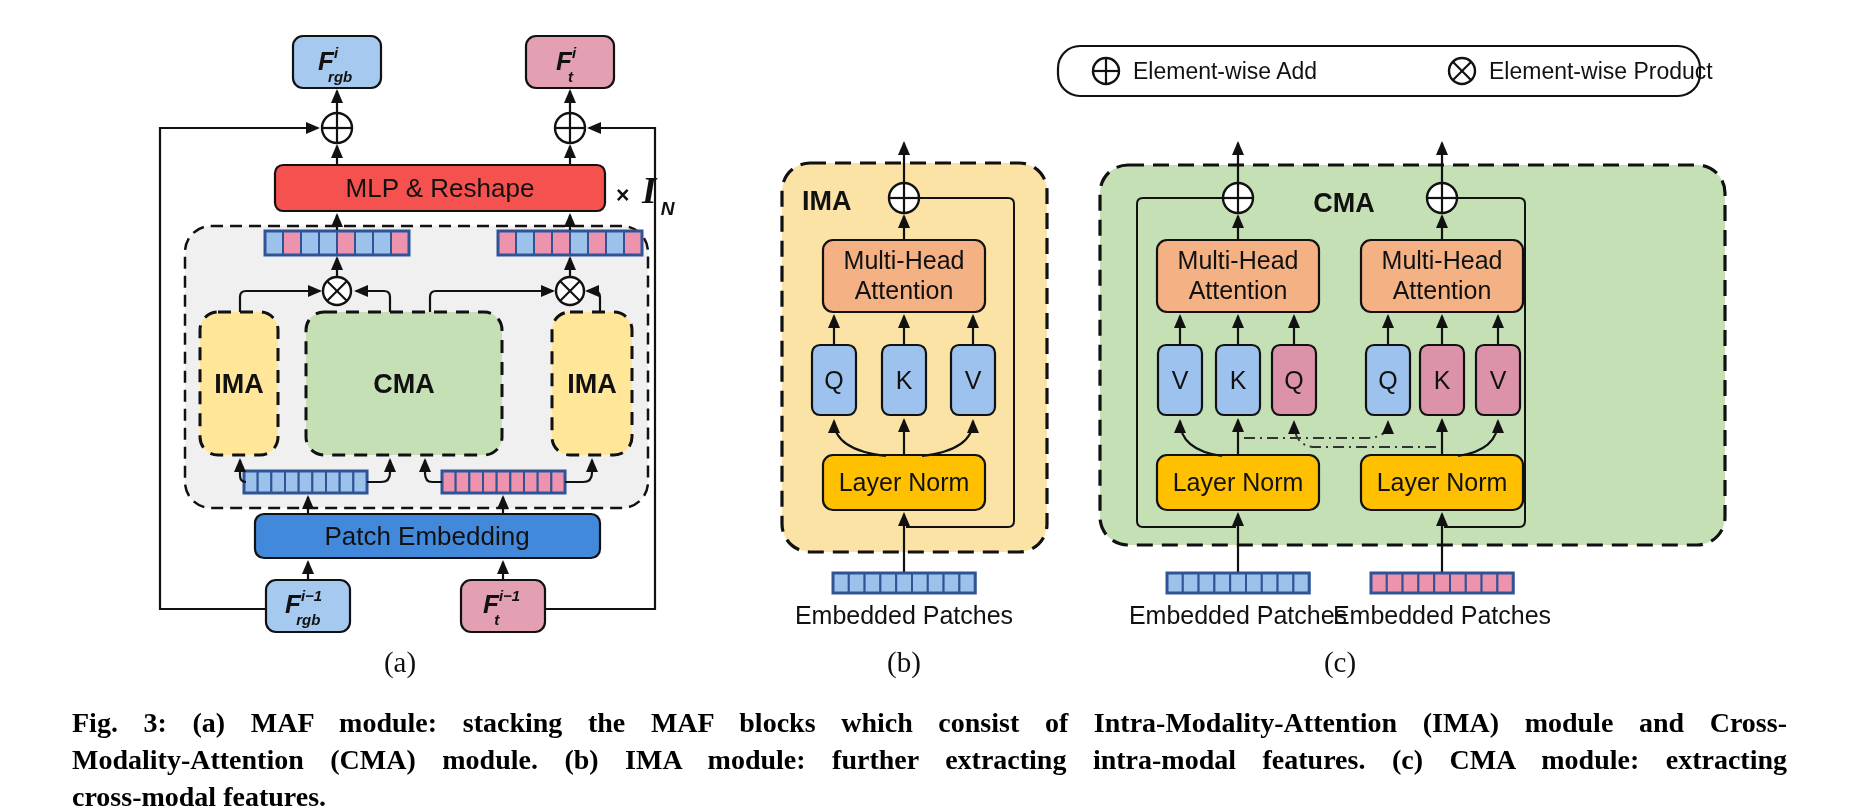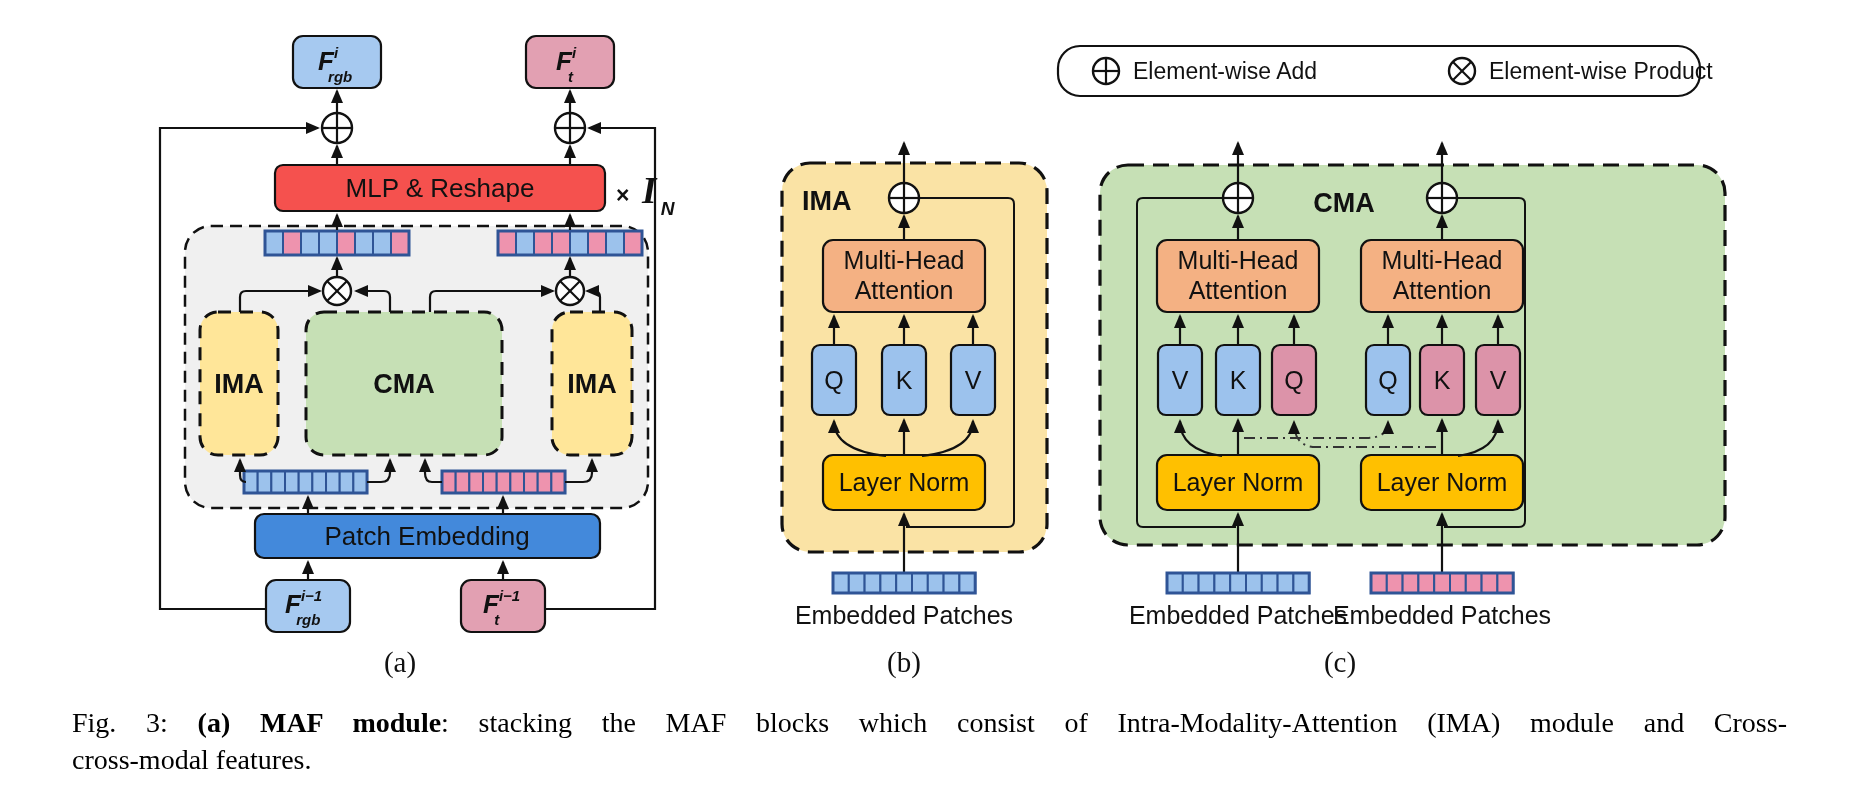--- a/index.html
+++ b/index.html
@@ -12,21 +12,21 @@
   .modlabel{font-size:27px;font-weight:bold;}
   .panletter{font-family:"Liberation Serif",serif;font-size:29px;}
   .legendtext{font-size:23px;}
   .ln{stroke:#111;stroke-width:2.2;fill:none;}
   .pl{stroke:#111;stroke-width:2;fill:none;}
   .opc{fill:#fff;stroke:#111;stroke-width:2.4;}
   .opl{stroke:#111;stroke-width:2.2;}
   .dashdot{stroke:#333;stroke-width:2;fill:none;stroke-dasharray:11 5 2 5;}
   #caption{position:absolute;left:72px;top:704px;width:1715px;
     font-family:"Liberation Serif",serif;font-size:28px;line-height:37px;color:#000;}
-  .capline{text-align:justify;text-align-last:justify;}
+  .capline{text-align:justify;text-align-last:justify;font-weight:bold;}
   .capline.last{text-align:left;text-align-last:left;}
 </style>
 </head>
 <body>
 
 <svg id="fig" width="1860" height="700" viewBox="0 0 1860 700">
   <defs>
     <marker id="arr" markerUnits="userSpaceOnUse" markerWidth="15" markerHeight="13" refX="12" refY="6" orient="auto">
       <path d="M0,0 L14,6 L0,12 Z" fill="#111"></path>
     </marker>
@@ -387,14 +387,15 @@
         <rect x="1371" y="573" width="142.20000000000002" height="20" fill="none" stroke="#2F5496" stroke-width="3"></rect>
       </g>
     <text class="boxlabel" x="1238" y="624" text-anchor="middle">Embedded Patches</text>
     <text class="boxlabel" x="1442" y="624" text-anchor="middle">Embedded Patches</text>
     <text class="panletter" x="1340" y="672" text-anchor="middle">(c)</text>
   </g>
 </svg>
 
 <div id="caption">
   <div class="capline"><span>Fig. 3: </span><b>(a) MAF module</b><span>: stacking the MAF blocks which consist of Intra-Modality-Attention (IMA) module and Cross-</span></div>
+  <div class="capline"><span>Modality-Attention (CMA) module. </span><b>(b) IMA module</b><span>: further extracting intra-modal features. </span><b>(c) CMA module</b><span>: extracting</span></div>
   <div class="capline last"><span>cross-modal features.</span></div>
 </div>
 
 </body></html>

